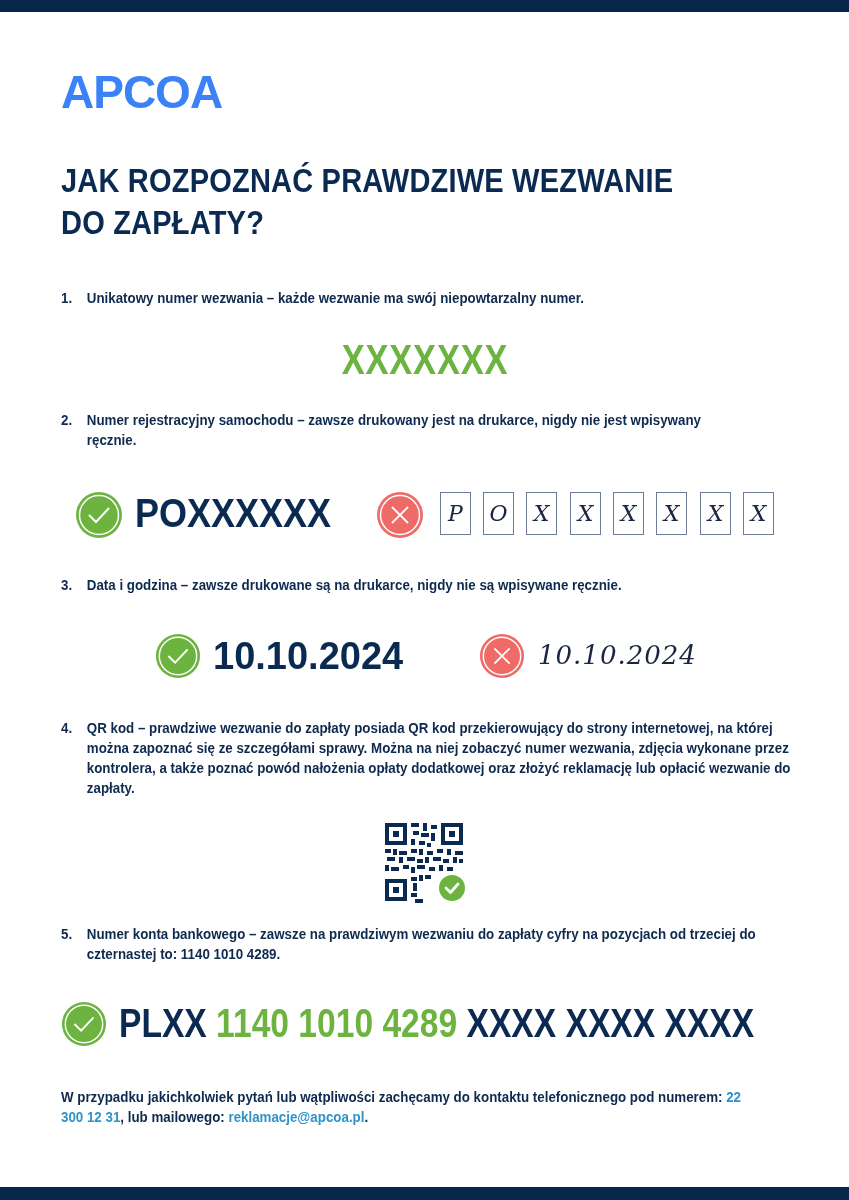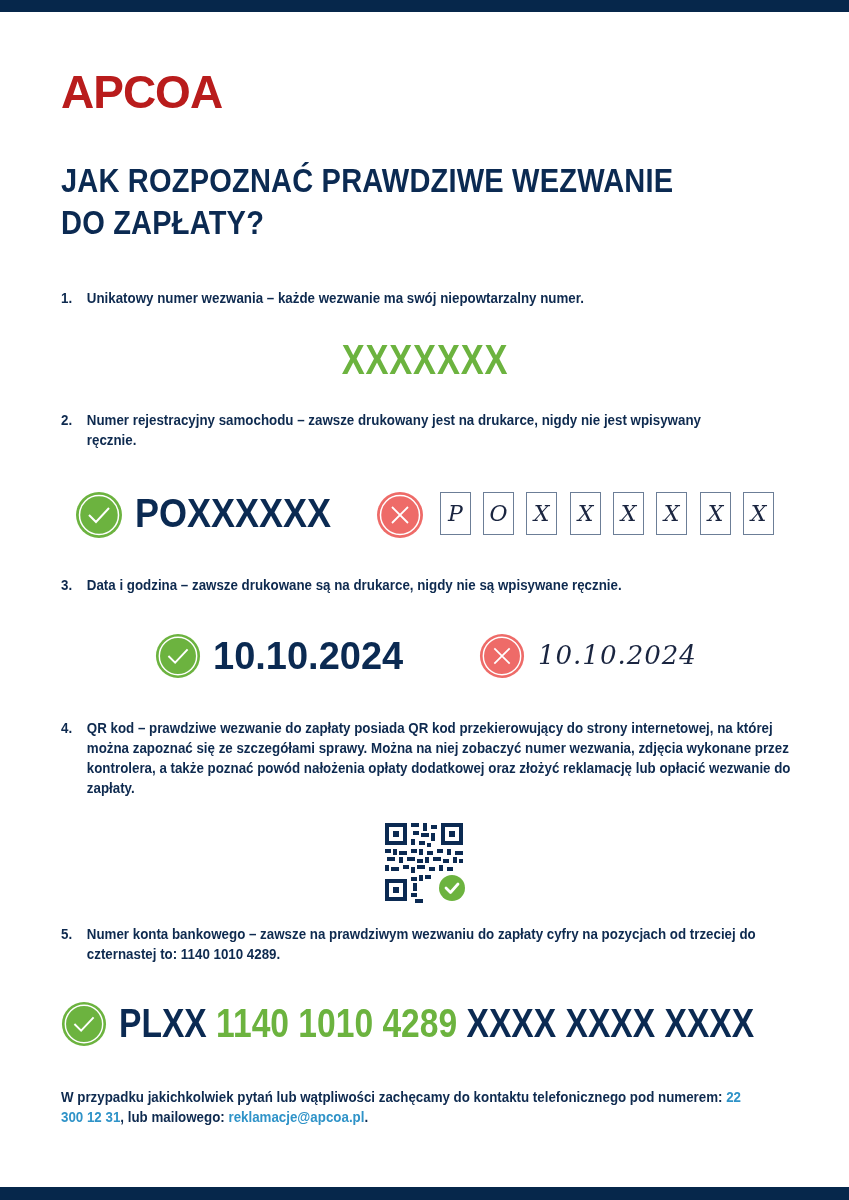--- a/index.html
+++ b/index.html
@@ -2,21 +2,21 @@
 <html><head>
 <meta charset="utf-8">
 <style>
   * { margin: 0; padding: 0; box-sizing: border-box; }
   html, body { width: 849px; height: 1200px; background: #ffffff; overflow: hidden; }
   body { position: relative; font-family: "Liberation Sans", sans-serif; color: #0e2a4f; }
   .bar { position: absolute; left: 0; width: 849px; background: #06274b; }
   .bar.top { top: 0; height: 12px; }
   .bar.bottom { top: 1187px; height: 13px; }
   .abs { position: absolute; }
-  .logo { left: 61px; top: 68px; font-size: 46px; font-weight: 700; letter-spacing: -1px; color: #b91c1c; line-height: 48px; }
+  .logo { left: 61px; top: 68px; font-size: 46px; font-weight: 700; letter-spacing: -1px; color: #3b82f6; line-height: 48px; }
   .title { left: 61px; top: 160px; font-size: 33px; font-weight: 700; line-height: 42px; color: #0b2a52; transform: scaleX(0.88); transform-origin: left top; letter-spacing: 0.2px; }
   .item { left: 61px; font-size: 15.5px; font-weight: 700; line-height: 20px; color: #0e2a4f; display: flex; transform: scaleX(0.86); transform-origin: left top; }
   .item .num { width: 30px; flex: 0 0 30px; }
   .item .txt { flex: 1; }
   .green-big { font-size: 42px; font-weight: 700; color: #6cb33f; transform: scaleX(0.82); transform-origin: center top; line-height: 44px; letter-spacing: 1px; }
   .plate { font-size: 40px; font-weight: 700; color: #0b2a52; line-height: 44px; transform: scaleX(0.9); transform-origin: left top; }
   .date { font-size: 38px; font-weight: 700; color: #0b2a52; line-height: 44px; }
   .hand { font-family: "DejaVu Serif", serif; font-style: italic; color: #1a2540; }
   .box { width: 31px; height: 43px; border: 1.5px solid #6c7e97; display: flex; align-items: center; justify-content: center; font-size: 22px; top: 492px; }
   .iban { left: 119px; top: 1000px; font-size: 40px; font-weight: 700; line-height: 46px; color: #0b2a52; transform: scaleX(0.84); transform-origin: left top; white-space: nowrap; }

